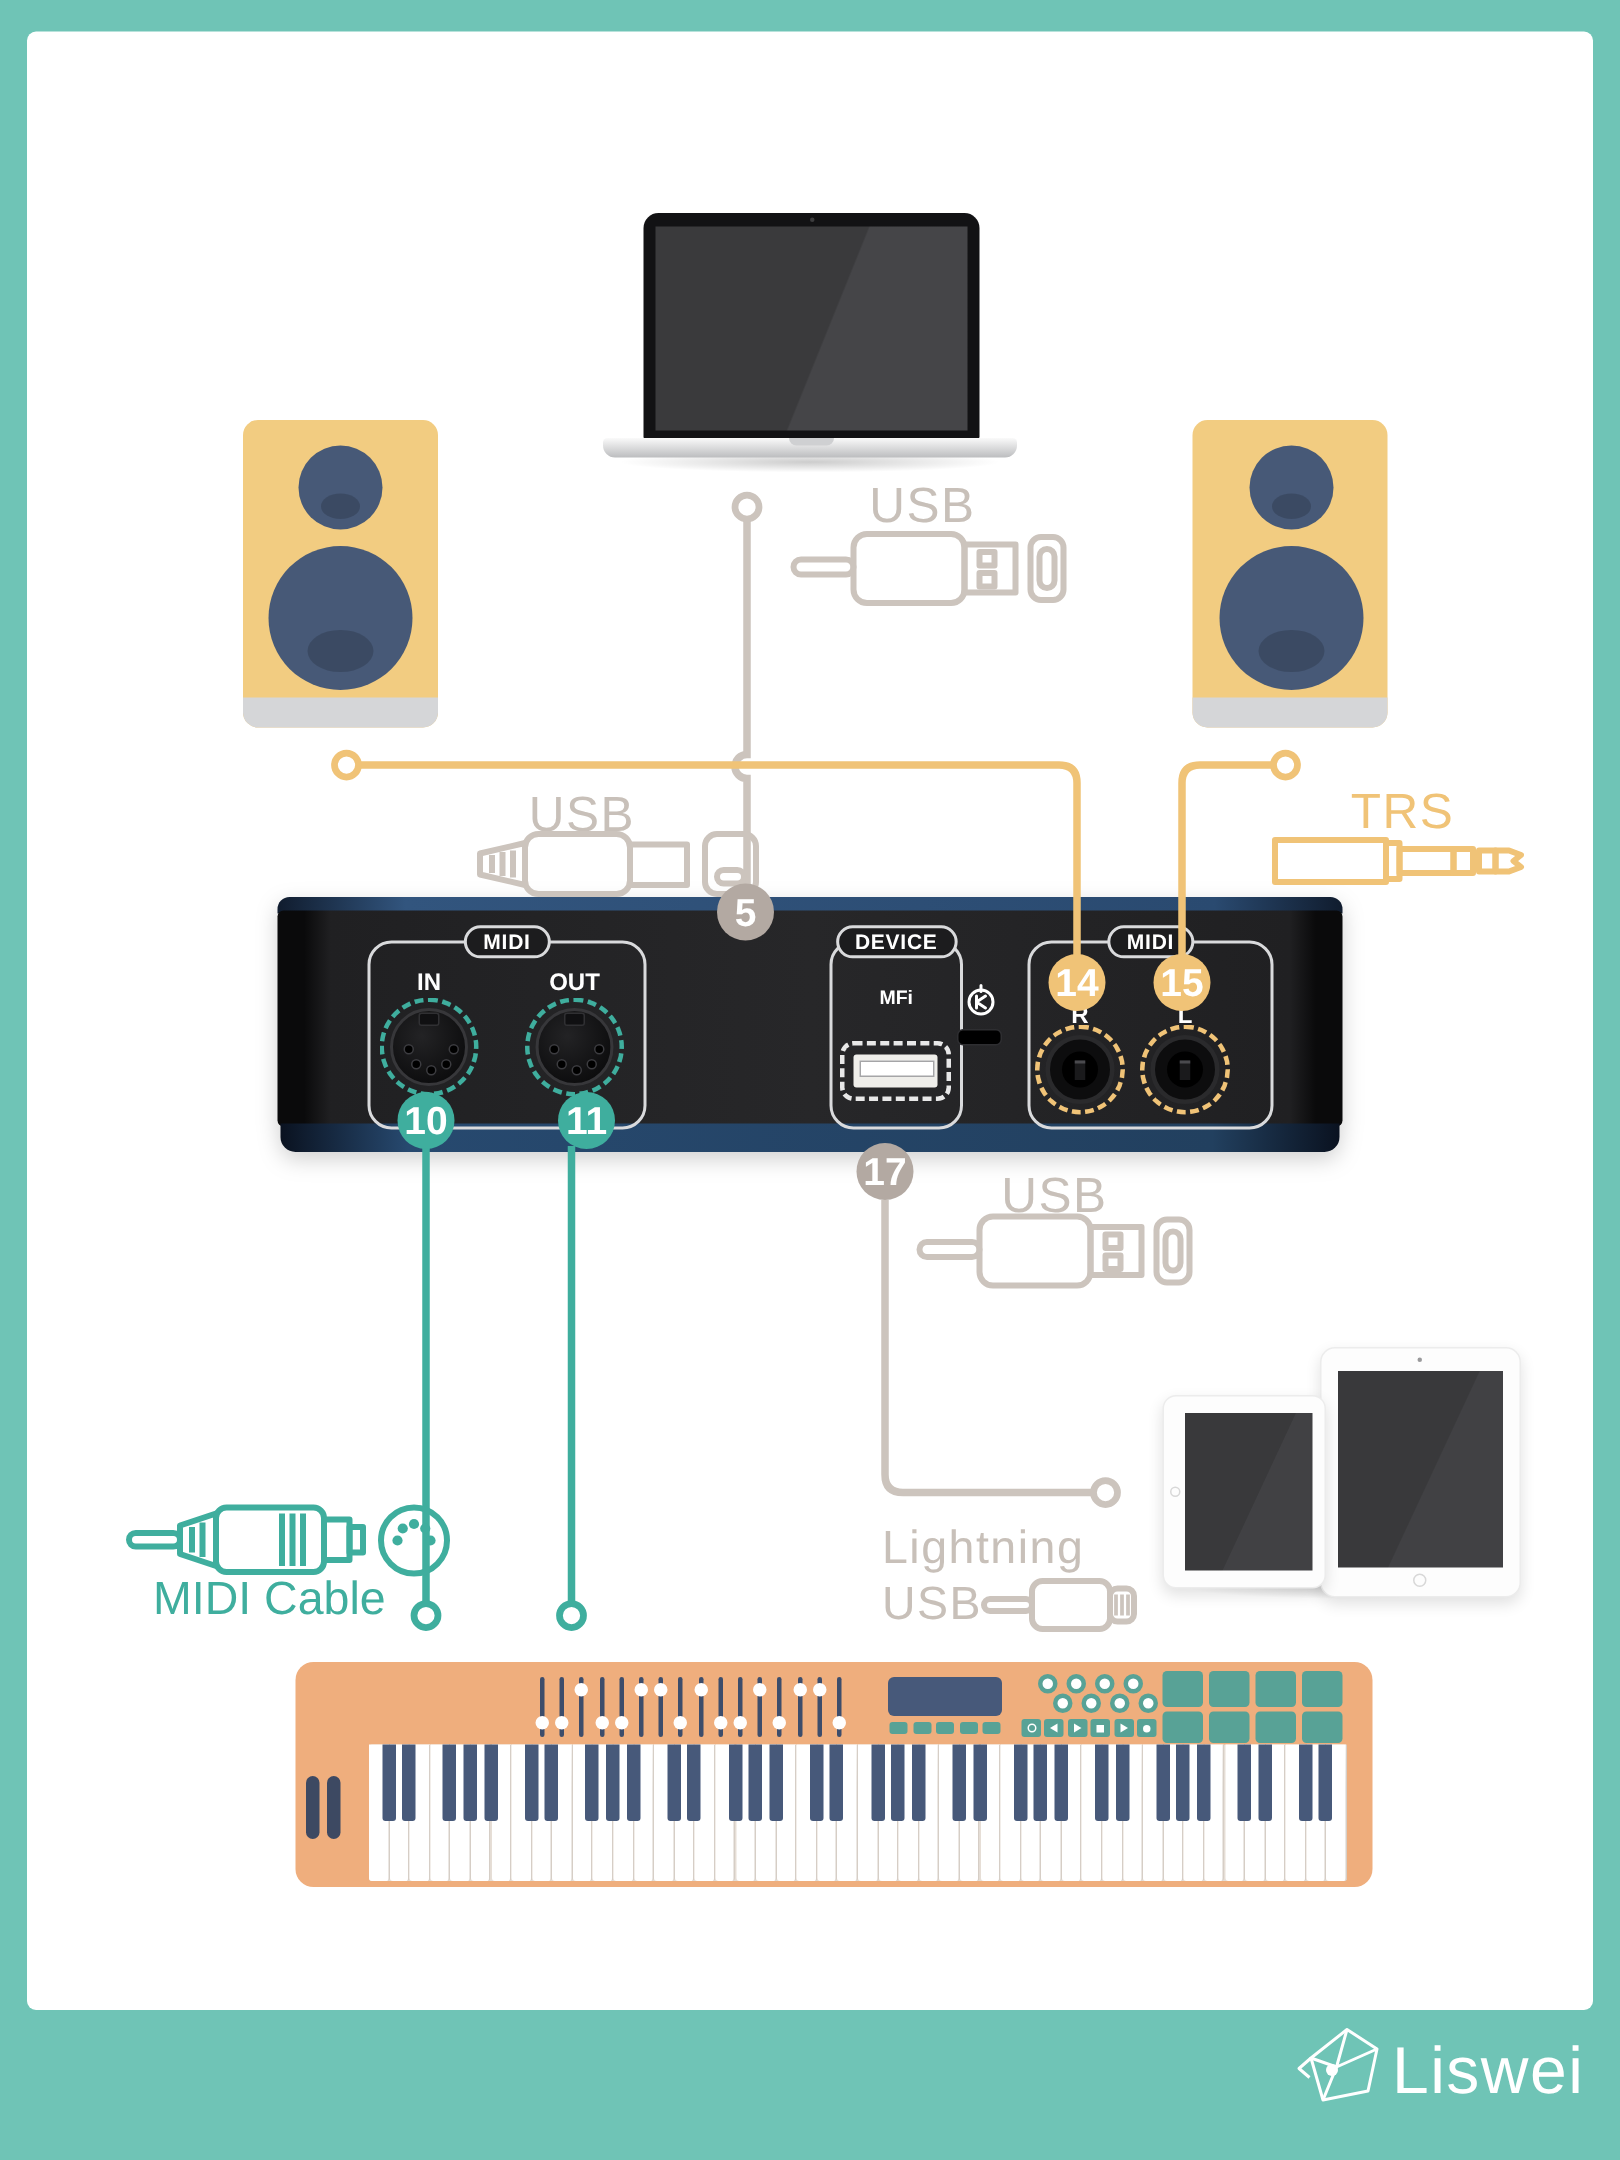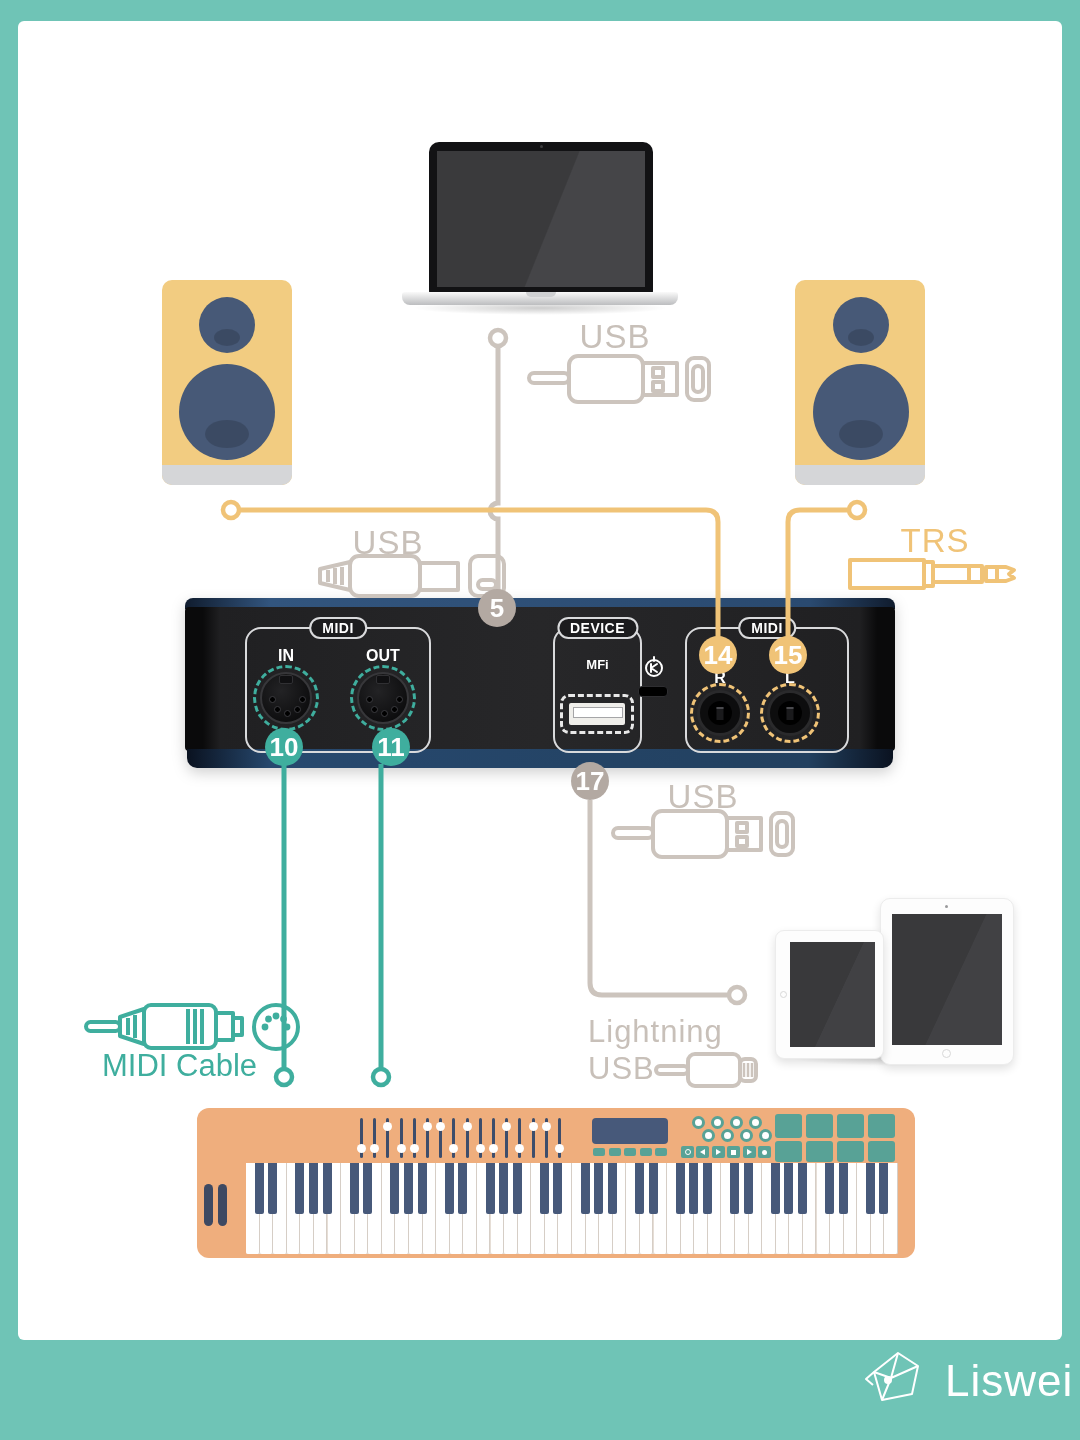--- a/index.html
+++ b/index.html
@@ -82,21 +82,21 @@
   .knob{position:absolute;width:13px;height:13px;border-radius:50%;background:#fff;border:3px solid var(--pad-teal,#58a296);box-sizing:border-box;}
   .tbtn{position:absolute;width:13px;height:12px;border-radius:2px;background:var(--pad-teal,#58a296);display:flex;align-items:center;justify-content:center;}
   .drumpad{position:absolute;width:27px;border-radius:3px;background:var(--pad-teal,#58a296);}
   .tri-r{width:0;height:0;border-top:3px solid transparent;border-bottom:3px solid transparent;border-left:5px solid #fff;}
   .tri-l{width:0;height:0;border-top:3px solid transparent;border-bottom:3px solid transparent;border-right:5px solid #fff;}
   .sq{width:5px;height:5px;background:#fff;}
   .cir{width:5px;height:5px;border-radius:50%;background:#fff;}
   .ciro{width:6px;height:6px;border-radius:50%;border:1.5px solid #fff;box-sizing:border-box;}
 
   
-  #brand-text{left:928px;top:1356px;font-size:44px;font-weight:300;color:#fff;letter-spacing:1px;margin-left:17px;}
+  #brand-text{left:928px;top:1356px;font-size:44px;font-weight:300;color:#fff;letter-spacing:1px;}
 </style>
 </head>
 <body>
 
 <div id="stage">
   <div class="abs" id="canvas"></div>
 
   <div class="abs lap-shadow"></div>
   <div class="abs lap-screen">
     <div class="abs lap-cam"></div>

